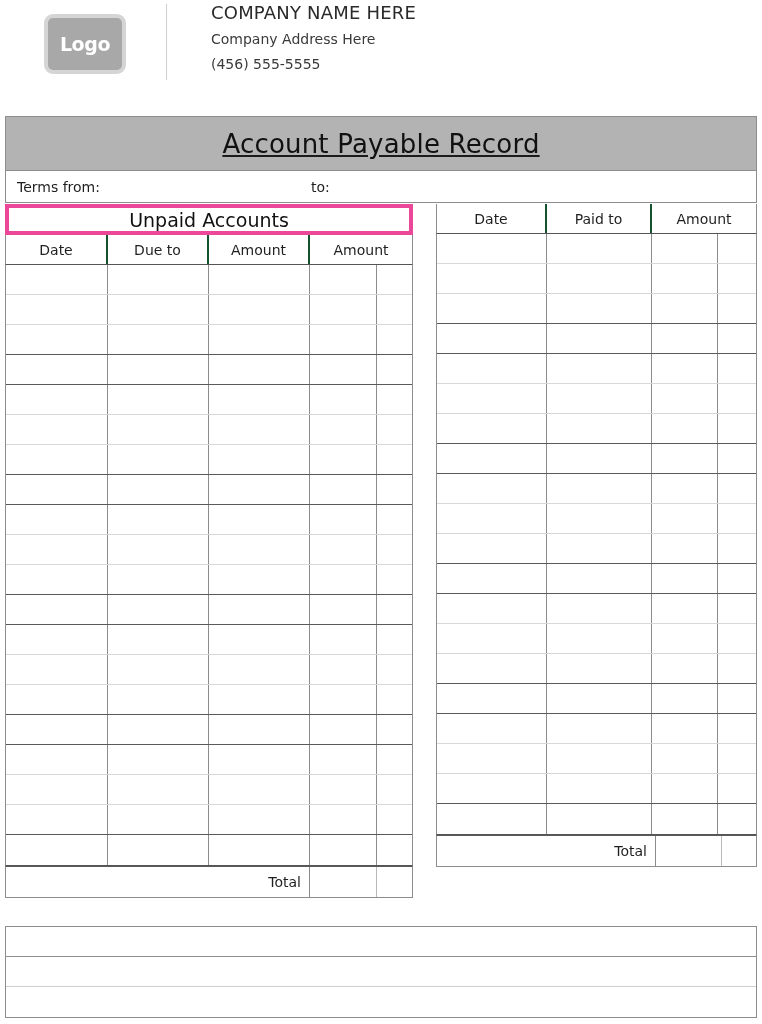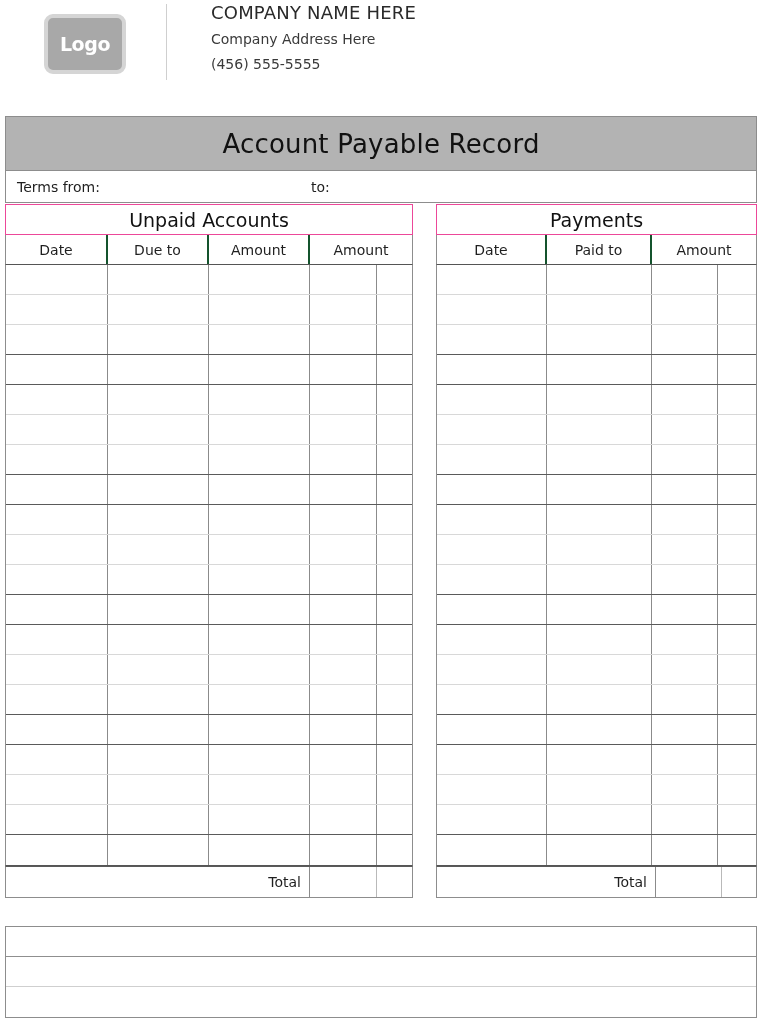--- a/index.html
+++ b/index.html
@@ -80,20 +80,21 @@
   
   .title-band {
     position: absolute;
     left: 5px; top: 116px;
     width: 752px; height: 55px;
     background: #b3b3b3;
     border: 1px solid #8d8d8d;
     display: flex;
     align-items: center;
     justify-content: center;
+    text-decoration: underline;
   }
   .title-text {
     font-size: 26px;
     color: #111111;
     letter-spacing: 0.2px;
   }
 
   
   .period-row {
     position: absolute;
@@ -121,21 +122,21 @@
   .ledger {
     position: absolute;
     top: 204px;
     background: #fff;
   }
   .ledger.left  { left: 5px;   width: 408px; }
   .ledger.right { left: 436px; width: 321px; }
 
   .grp-head {
     height: 31px;
-    border: 1px solid #ec4899;
+    border: 4px solid #ec4899;
     display: flex;
     align-items: center;
     justify-content: center;
   }
   .grp-head span {
     font-size: 19px;
     color: #111;
   }
 
   .col-head {
@@ -408,23 +409,20 @@
       </div>
     </div>
   <div class="total-row">
     <div class="total-label" style="width:304px">Total</div>
     <div class="total-cell" style="width:67px"></div>
     <div class="total-cell" style="width:35px"></div>
   </div>
 </div>
 
 <div class="ledger right">
-  <div class="grp-head">
-    <span>Payments</span>
-  </div>
   <div class="col-head">
     <div class="ch" style="width:110px">Date</div>
     <div class="ch" style="width:105px">Paid to</div>
     <div class="ch" style="width:104px">Amount</div>
   </div>
   <div class="grid" id="grid-right">
       <div class="grow thin">
         <div class="gcell strong" style="width: 110px;"></div>
         <div class="gcell strong" style="width: 105px;"></div>
         <div class="gcell strong" style="width: 66px;"></div>

